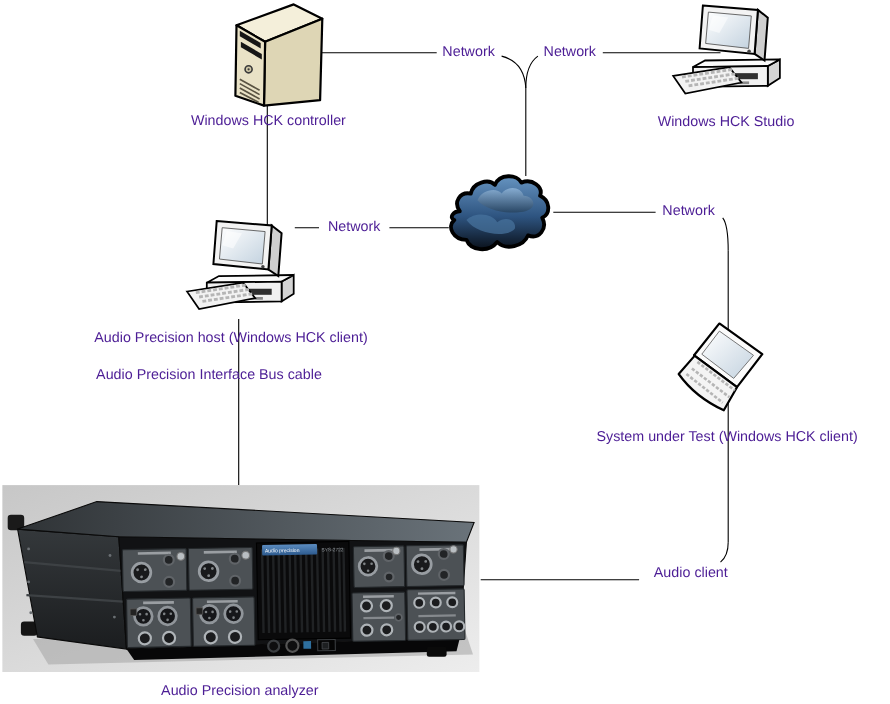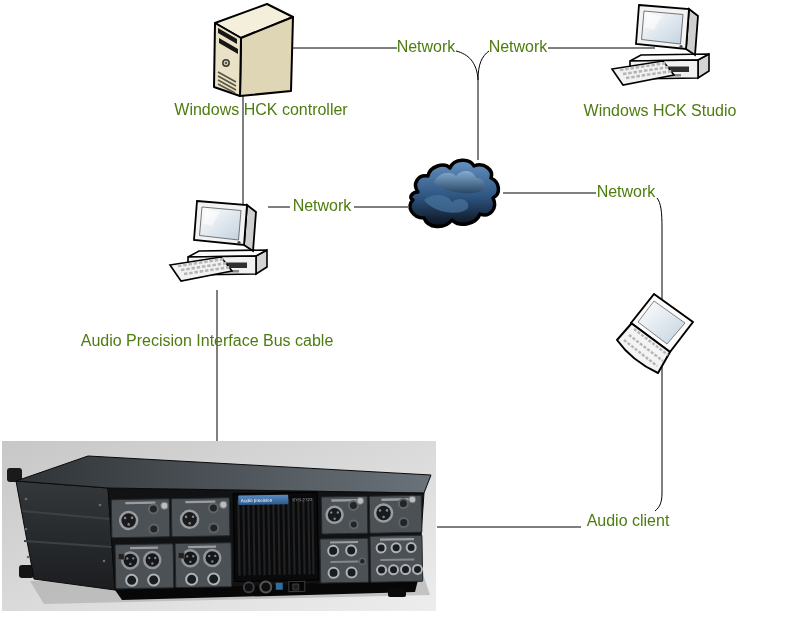--- a/index.html
+++ b/index.html
@@ -1,21 +1,21 @@
 <!DOCTYPE html>
 <html><head>
 <meta charset="utf-8">
 <style>
   html,body{margin:0;padding:0;background:#ffffff;}
   #canvas{position:relative;width:809px;height:640px;background:#ffffff;overflow:hidden;
           font-family:"Liberation Sans",sans-serif;}
   .layer{position:absolute;left:0;top:0;}
   .icon{position:absolute;}
-  .lbl{position:absolute;transform:translate(-50%,-50%);font-size:16px;line-height:1.1;
-       color:#4d7c0f;white-space:nowrap;z-index:30;}
+  .lbl{position:absolute;transform:translate(-50%,-50%);font-size:13px;line-height:1.1;
+       color:#4c1d95;white-space:nowrap;z-index:30;}
   svg{display:block;}
 </style>
 </head>
 <body>
 
 <div id="canvas">
 
   <svg width="0" height="0" style="position:absolute" aria-hidden="true">
     <defs>
       <linearGradient id="gScreen" x1="0" y1="0" x2="1" y2="1">
@@ -266,22 +266,25 @@
         <circle cx="394" cy="109" r="4.5" fill="#1b1c1e" stroke="#aeb3b7" stroke-width="2"></circle>
         <circle cx="409" cy="109" r="4.5" fill="#1b1c1e" stroke="#aeb3b7" stroke-width="2"></circle>
         <circle cx="379" cy="131" r="4.5" fill="#1b1c1e" stroke="#aeb3b7" stroke-width="2"></circle>
         <circle cx="391" cy="131" r="4.5" fill="#1b1c1e" stroke="#aeb3b7" stroke-width="2"></circle>
         <circle cx="403" cy="131" r="4.5" fill="#1b1c1e" stroke="#aeb3b7" stroke-width="2"></circle>
         <circle cx="415" cy="131" r="4.5" fill="#1b1c1e" stroke="#aeb3b7" stroke-width="2"></circle>
       </g>
     </g>
   </svg>
 
-  <div class="lbl" style="left:261px;top:110px">Windows HCK controller</div>
+  <div class="lbl" style="left:244px;top:110px">Windows HCK controller</div>
   <div class="lbl" style="left:660px;top:111px">Windows HCK Studio</div>
-  <div class="lbl" style="left:207px;top:341px">Audio Precision Interface Bus cable</div>
+  <div class="lbl" style="left:210px;top:307px">Audio Precision host (Windows HCK client)</div>
+  <div class="lbl" style="left:190px;top:341px">Audio Precision Interface Bus cable</div>
+  <div class="lbl" style="left:661px;top:397px">System under Test (Windows HCK client)</div>
   <div class="lbl" style="left:628px;top:521px">Audio client</div>
+  <div class="lbl" style="left:218px;top:628px">Audio Precision analyzer</div>
   <div class="lbl" style="left:426px;top:47px">Network</div>
   <div class="lbl" style="left:518px;top:47px">Network</div>
   <div class="lbl" style="left:322px;top:206px">Network</div>
   <div class="lbl" style="left:626px;top:192px">Network</div>
 
 </div>
 
 </body></html>

